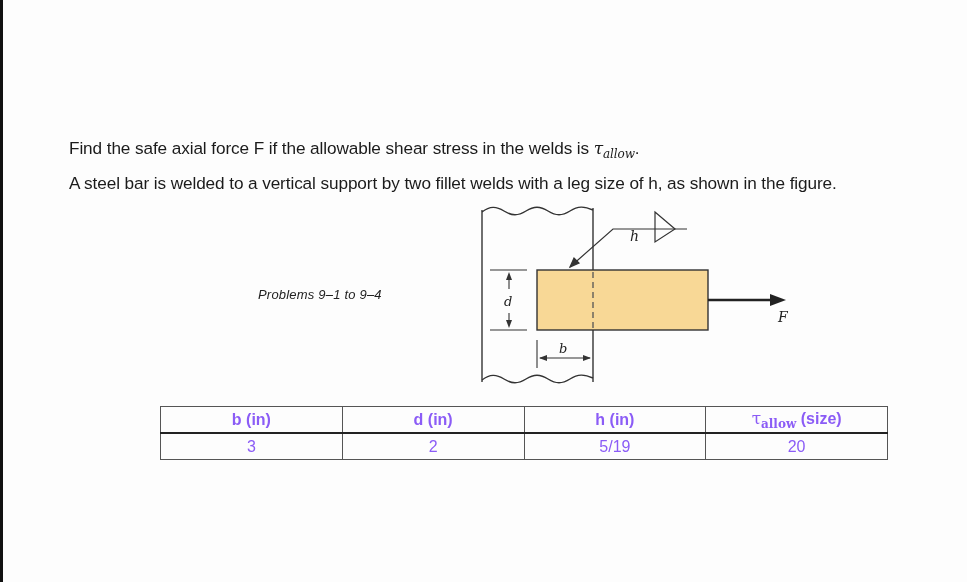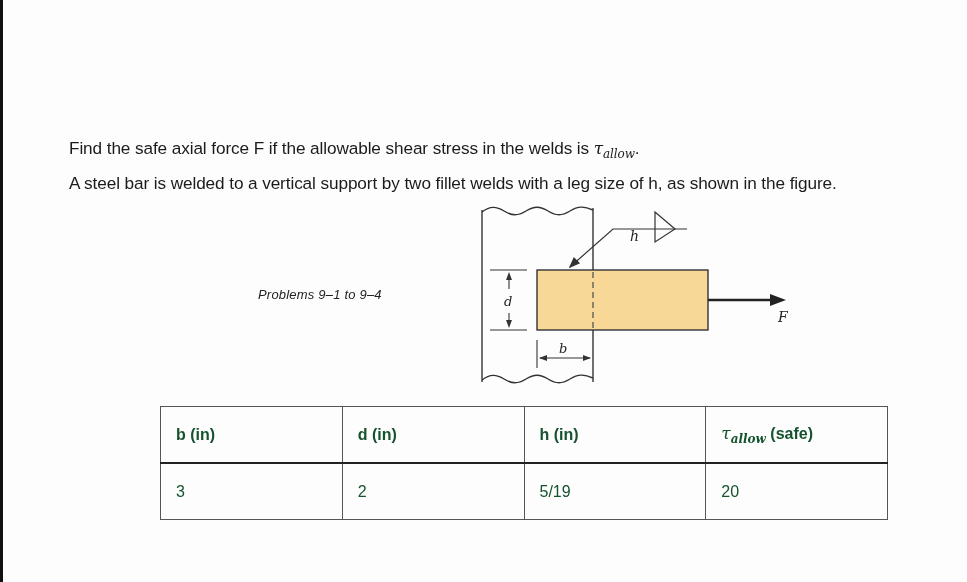--- a/index.html
+++ b/index.html
@@ -22,26 +22,26 @@
       font-size: 13px; font-style: italic; color: #222; letter-spacing: 0.2px;
     }
     .figure { position: absolute; left: 0; top: 0; width: 967px; height: 582px; pointer-events: none; }
     .figure text { font-family: "DejaVu Serif", serif; font-style: italic; fill: #222; }
     table.data {
       position: absolute; left: 160px; top: 406px; width: 728px;
       border-collapse: collapse; table-layout: fixed;
       font-size: 16px;
     }
     table.data td, table.data th {
-      border: 1.5px solid #555; height: 25px; padding: 15px; text-align: left;
-      color: #14532d;
+      border: 1.5px solid #555; height: 25px; padding: 0; text-align: center;
+      color: #8b5cf6;
     }
     table.data th { font-weight: bold; border-bottom: 2px solid #222; }
     table.data td { font-weight: normal; }
-    .th-tau { font-family: "DejaVu Serif", serif; font-style: italic; font-weight: normal; font-size: 17px; }
+    .th-tau { font-family: "DejaVu Serif", serif; font-weight: normal; font-size: 17px; }
     .th-tau sub { font-size: 12px; font-weight: bold; vertical-align: -4px; }
   </style>
 </head>
 <body>
 
 <div class="left-strip"></div>
 
 <div class="problem-text">
   <span class="line"><span>Find the safe axial force F if the allowable shear stress in the welds is </span><span class="tau"><span>τ</span><sub>allow</sub></span><span>.</span></span>
   <span class="line">A steel bar is welded to a vertical support by two fillet welds with a leg size of h, as shown in the figure.</span>
@@ -99,21 +99,21 @@
       <col>
       <col>
       <col>
       <col>
     </colgroup>
   <tbody>
       <tr>
     <th>b (in)</th>
     <th>d (in)</th>
     <th>h (in)</th>
-    <th><span class="th-tau"><span>τ</span><sub>allow</sub></span><span> (safe)</span></th>
+    <th><span class="th-tau"><span>τ</span><sub>allow</sub></span><span> (size)</span></th>
   </tr>
   <tr>
     <td>3</td>
     <td>2</td>
     <td>5/19</td>
     <td>20</td>
   </tr>
 </tbody>
   </table>
 

